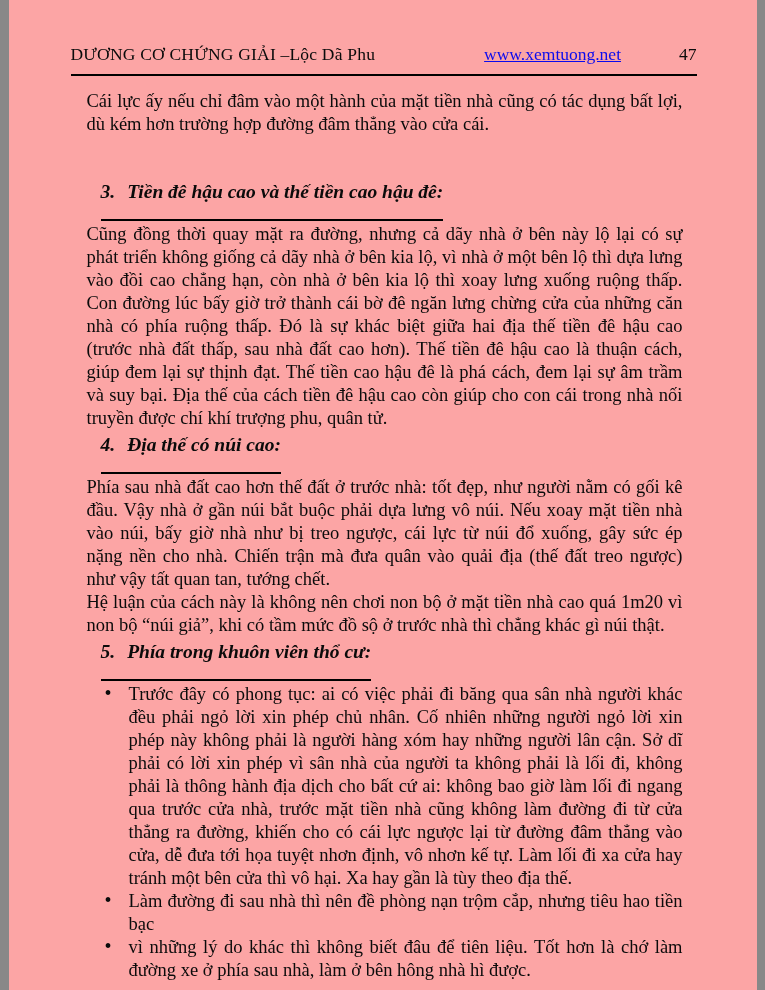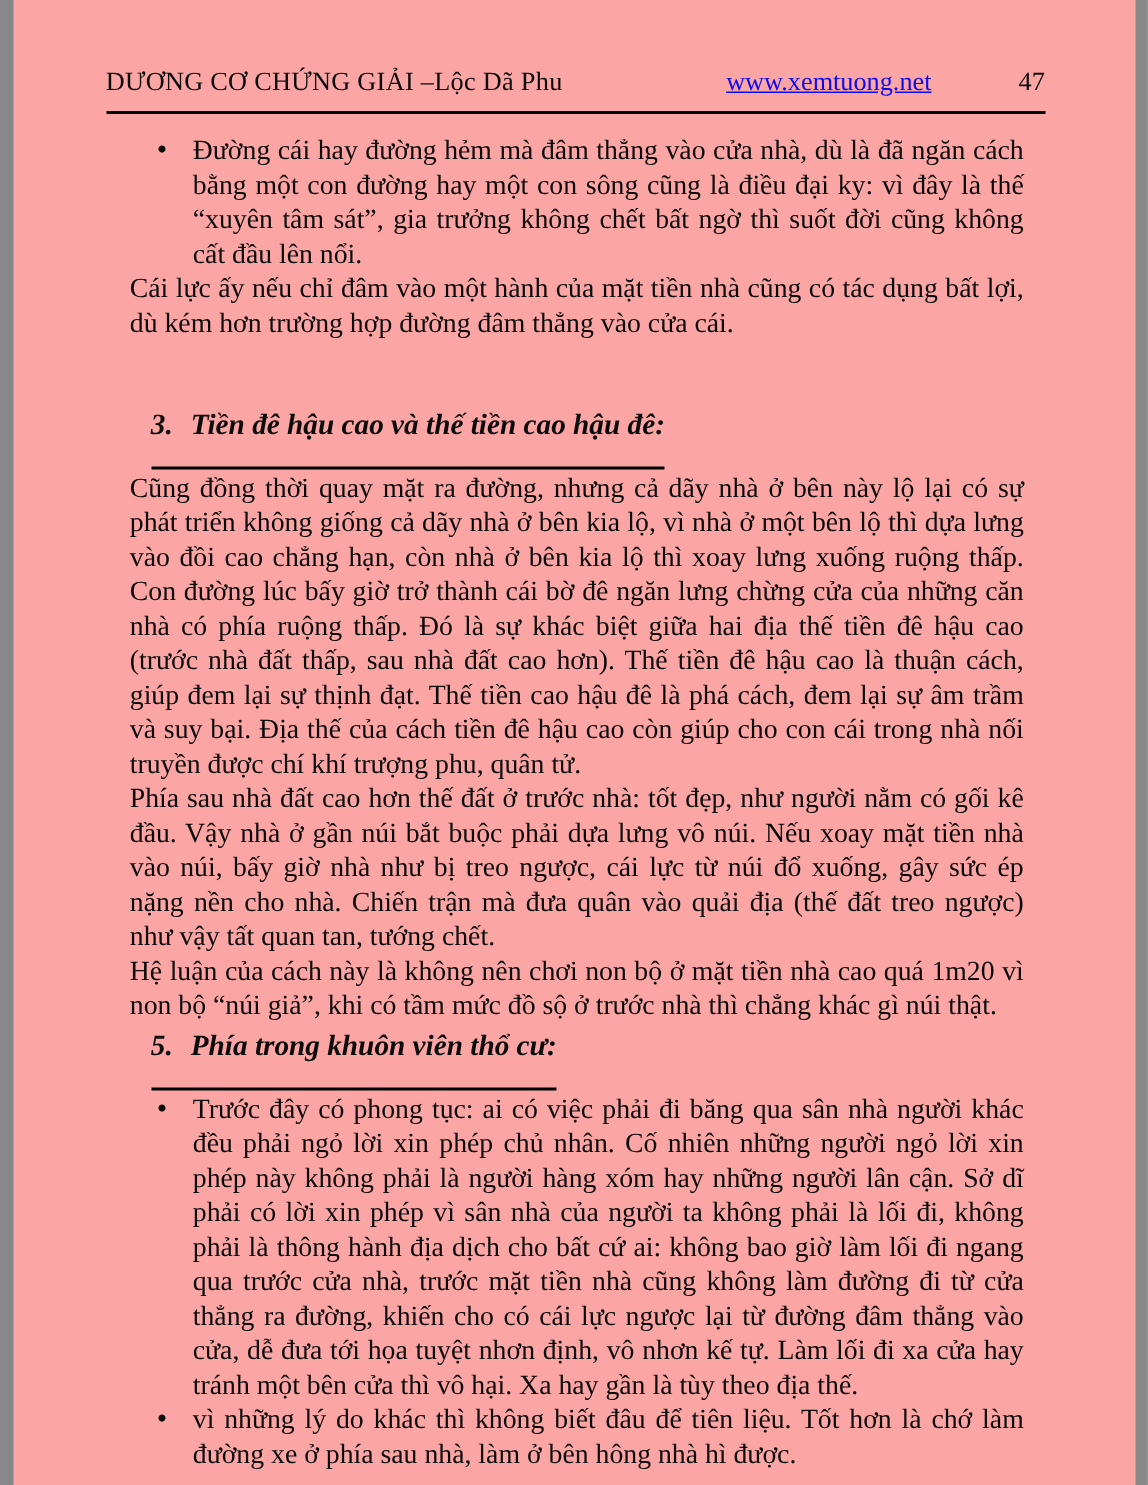--- a/index.html
+++ b/index.html
@@ -82,36 +82,37 @@
   <div class="header">
     <span class="doc-title">DƯƠNG CƠ CHỨNG GIẢI –Lộc Dã Phu</span>
     <a class="site-link" href="#">www.xemtuong.net</a>
     <span class="page-num">47</span>
   </div>
 
   <hr class="rule">
 
   <div class="body-text">
 
-    <ul class="bullets">
-      <li>Đường cái hay đường hẻm mà đâm thẳng vào cửa nhà, dù là đã ngăn cách bằng một con đường hay một con sông cũng là điều đại ky: vì đây là thế “xuyên tâm sát”, gia trưởng không chết bất ngờ thì suốt đời cũng không cất đầu lên nổi.</li>
-    </ul>
     <p class="para">Cái lực ấy nếu chỉ đâm vào một hành của mặt tiền nhà cũng có tác dụng bất lợi, dù kém hơn trường hợp đường đâm thẳng vào cửa cái.</p>
 
     <div class="heading gap-above">
       <span class="hwrap"><span class="hnum">3.</span><span class="htext">Tiền đê hậu cao và thế tiền cao hậu đê:</span></span>
     </div>
     <p class="para">Cũng đồng thời quay mặt ra đường, nhưng cả dãy nhà ở bên này lộ lại có sự phát triển không giống cả dãy nhà ở bên kia lộ, vì nhà ở một bên lộ thì dựa lưng vào đồi cao chẳng hạn, còn nhà ở bên kia lộ thì xoay lưng xuống ruộng thấp. Con đường lúc bấy giờ trở thành cái bờ đê ngăn lưng chừng cửa của những căn nhà có phía ruộng thấp. Đó là sự khác biệt giữa hai địa thế tiền đê hậu cao (trước nhà đất thấp, sau nhà đất cao hơn). Thế tiền đê hậu cao là thuận cách, giúp đem lại sự thịnh đạt. Thế tiền cao hậu đê là phá cách, đem lại sự âm trầm và suy bại. Địa thế của cách tiền đê hậu cao còn giúp cho con cái trong nhà nối truyền được chí khí trượng phu, quân tử.</p>
 
+    <div class="heading">
+      <span class="hwrap"><span class="hnum">4.</span><span class="htext">Địa thế có núi cao:</span></span>
+    </div>
     <p class="para">Phía sau nhà đất cao hơn thế đất ở trước nhà: tốt đẹp, như người nằm có gối kê đầu. Vậy nhà ở gần núi bắt buộc phải dựa lưng vô núi. Nếu xoay mặt tiền nhà vào núi, bấy giờ nhà như bị treo ngược, cái lực từ núi đổ xuống, gây sức ép nặng nền cho nhà. Chiến trận mà đưa quân vào quải địa (thế đất treo ngược) như vậy tất quan tan, tướng chết.</p>
     <p class="para">Hệ luận của cách này là không nên chơi non bộ ở mặt tiền nhà cao quá 1m20 vì non bộ “núi giả”, khi có tầm mức đồ sộ ở trước nhà thì chẳng khác gì núi thật.</p>
 
     <div class="heading">
       <span class="hwrap"><span class="hnum">5.</span><span class="htext">Phía trong khuôn viên thổ cư:</span></span>
     </div>
     <ul class="bullets">
       <li>Trước đây có phong tục: ai có việc phải đi băng qua sân nhà người khác đều phải ngỏ lời xin phép chủ nhân. Cố nhiên những người ngỏ lời xin phép này không phải là người hàng xóm hay những người lân cận. Sở dĩ phải có lời xin phép vì sân nhà của người ta không phải là lối đi, không phải là thông hành địa dịch cho bất cứ ai: không bao giờ làm lối đi ngang qua trước cửa nhà, trước mặt tiền nhà cũng không làm đường đi từ cửa thẳng ra đường, khiến cho có cái lực ngược lại từ đường đâm thẳng vào cửa, dễ đưa tới họa tuyệt nhơn định, vô nhơn kế tự. Làm lối đi xa cửa hay tránh một bên cửa thì vô hại. Xa hay gần là tùy theo địa thế.</li>
+      <li>Làm đường đi sau nhà thì nên đề phòng nạn trộm cắp, nhưng tiêu hao tiền bạc</li>
       <li>vì những lý do khác thì không biết đâu để tiên liệu. Tốt hơn là chớ làm đường xe ở phía sau nhà, làm ở bên hông nhà hì được.</li>
 
     </ul>
 
   </div>
 </div>
 
 </body></html>

